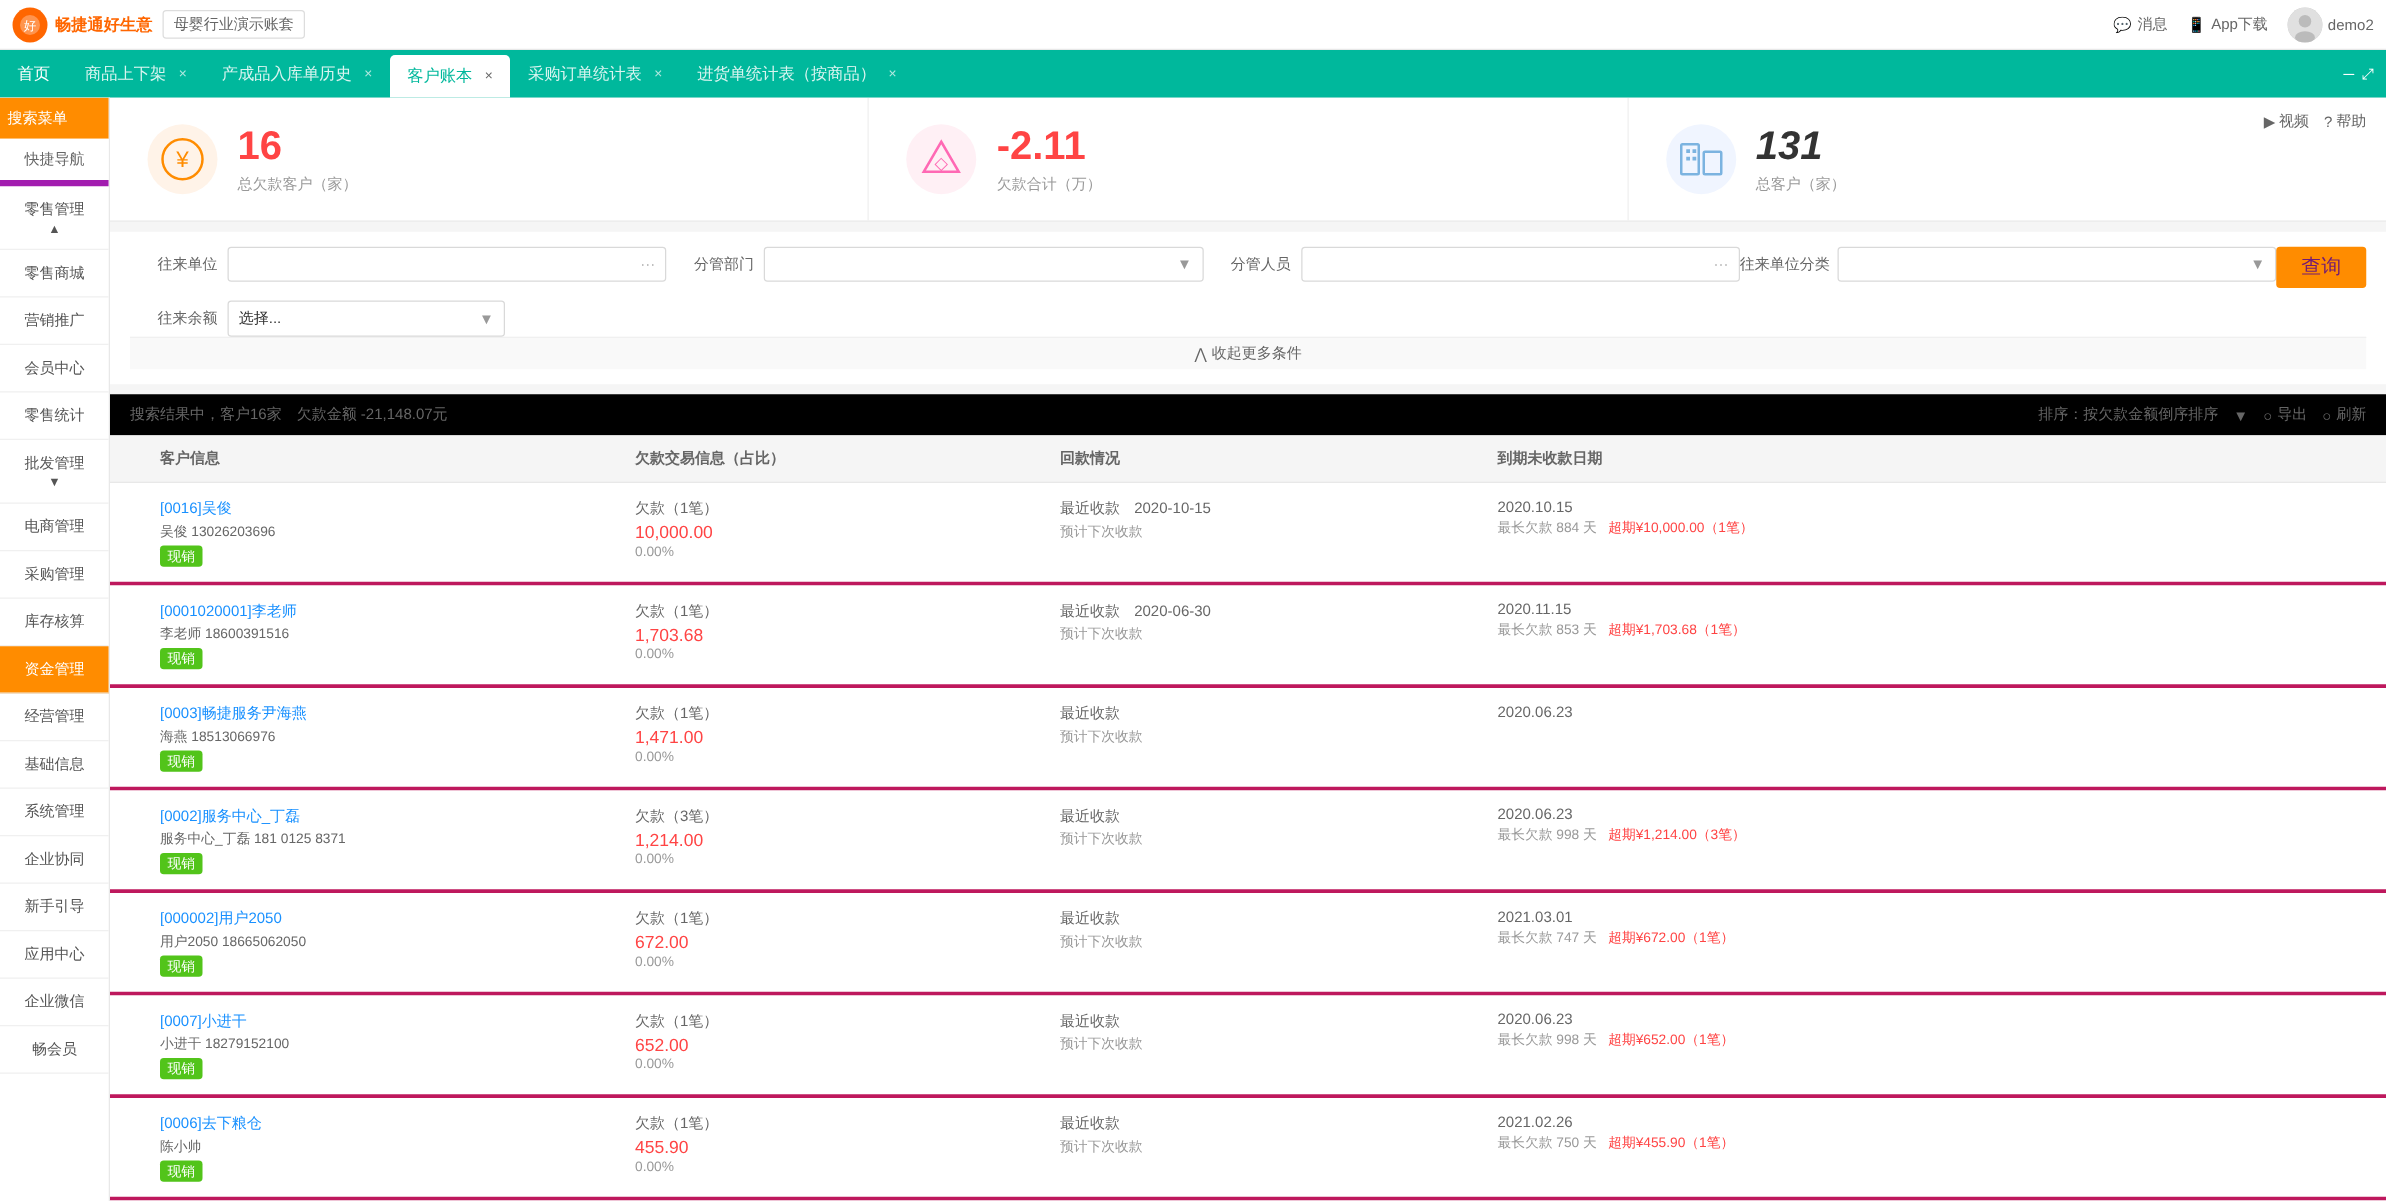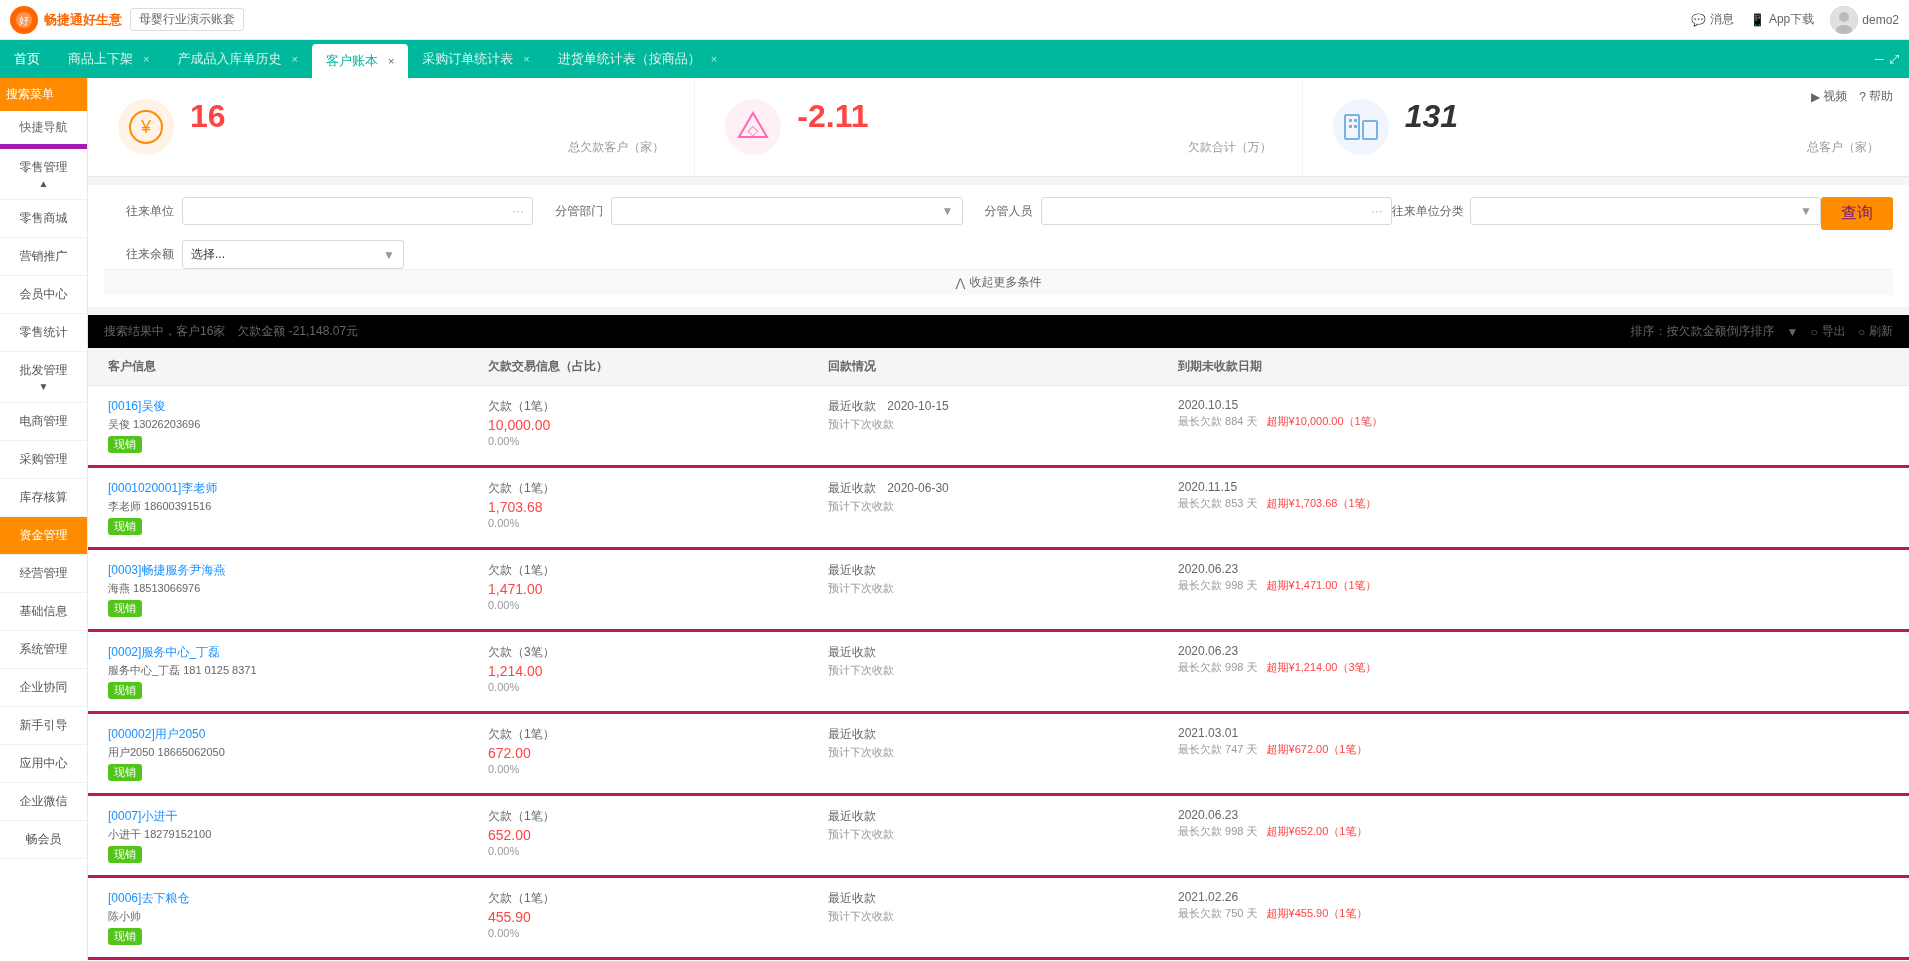--- a/index.html
+++ b/index.html
@@ -46,21 +46,21 @@
     .stat-card { flex: 1; padding: 20px 30px; display: flex; align-items: center; gap: 16px; border-right: 1px solid #f0f0f0; position: relative; }
     .stat-card:last-child { border-right: none; }
     .stat-icon { width: 56px; height: 56px; border-radius: 50%; display: flex; align-items: center; justify-content: center; }
     .stat-icon.orange { background: #fff3e8; }
     .stat-icon.pink { background: #fff0f5; }
     .stat-icon.blue { background: #f0f5ff; }
     .stat-info { flex: 1; }
     .stat-number { font-size: 32px; font-weight: bold; }
     .stat-number.red { color: #ff4444; }
     .stat-number.dark { color: #333; font-style: italic; }
-    .stat-label { font-size: 12px; color: #999; margin-top: 4px; text-align: right; }
+    .stat-label { font-size: 12px; color: #999; margin-top: 4px; }
     .stat-actions { position: absolute; top: 10px; right: 16px; display: flex; gap: 12px; font-size: 12px; color: #666; }
     .stat-action { cursor: pointer; display: flex; align-items: center; gap: 3px; }
 
     
     .filter-area { background: white; padding: 12px 16px; margin-bottom: 8px; }
     .filter-row { display: flex; align-items: flex-start; gap: 0; margin-bottom: 10px; }
     .filter-item { display: flex; align-items: center; gap: 8px; flex: 1; }
     .filter-label { color: #666; font-size: 12px; white-space: nowrap; width: 70px; text-align: right; }
     .filter-input { flex: 1; border: 1px solid #d9d9d9; border-radius: 3px; padding: 5px 8px; font-size: 12px; display: flex; align-items: center; justify-content: space-between; background: white; cursor: pointer; min-height: 28px; }
     .filter-input .dots { color: #aaa; }
@@ -73,21 +73,21 @@
     
     .results-bar { display: flex; align-items: center; justify-content: space-between; padding: 8px 16px; background: #000000; font-size: 12px; color: #666; }
     .results-bar-left { display: flex; gap: 12px; }
     .results-bar-right { display: flex; align-items: center; gap: 12px; }
     .action-btn { display: flex; align-items: center; gap: 4px; color: #666; cursor: pointer; font-size: 12px; }
 
     
     .data-table { width: 100%; background: white; }
     .table-header { display: grid; grid-template-columns: 380px 340px 350px 1fr; background: #f5f5f5; border-bottom: 1px solid #e8e8e8; padding: 10px 16px; font-size: 12px; color: #666; font-weight: bold; }
     .table-row { display: grid; grid-template-columns: 380px 340px 350px 1fr; border-bottom: 3px solid #be185d; padding: 12px 16px; background: white; }
-    .table-cell { padding: 0 4px; }
+    .table-cell { padding: 0 4px; margin-left: 20px; }
 
     
     .customer-name { color: #1890ff; font-size: 12px; cursor: pointer; text-decoration: none; }
     .customer-phone { color: #666; font-size: 11px; margin-top: 2px; }
     .status-badge { display: inline-block; padding: 1px 6px; border-radius: 3px; font-size: 11px; margin-top: 4px; }
     .status-badge.green { background: #52c41a; color: white; }
 
     
     .debt-label { color: #666; font-size: 12px; }
     .debt-amount { color: #ff4444; font-size: 14px; font-weight: 500; margin-top: 2px; }
@@ -434,24 +434,20 @@
             <div class="debt-label">欠款（1笔）</div>
             <div class="debt-amount">1,471.00</div>
             <div class="debt-percent">0.00%</div>
           </div>
           <div class="table-cell">
             <div class="recovery-label">最近收款</div>
             <div class="recovery-next">预计下次收款</div>
           </div>
           <div class="table-cell">
             <div class="overdue-date">2020.06.23</div>
-            <div class="overdue-info">
-              <span>最长欠款 998 天</span>
-              <span class="overdue-link" style="margin-left:6px;">超期¥1,471.00（1笔）</span>
-            </div>
           </div>
         </div>
 
         <div class="table-row">
           <div class="table-cell">
             <div><a class="customer-name"><span>[0002]</span><span>服务中心_丁磊</span></a></div>
             <div class="customer-phone">服务中心_丁磊 181 0125 8371</div>
             <div><span class="status-badge green">现销</span></div>
           </div>
           <div class="table-cell">

